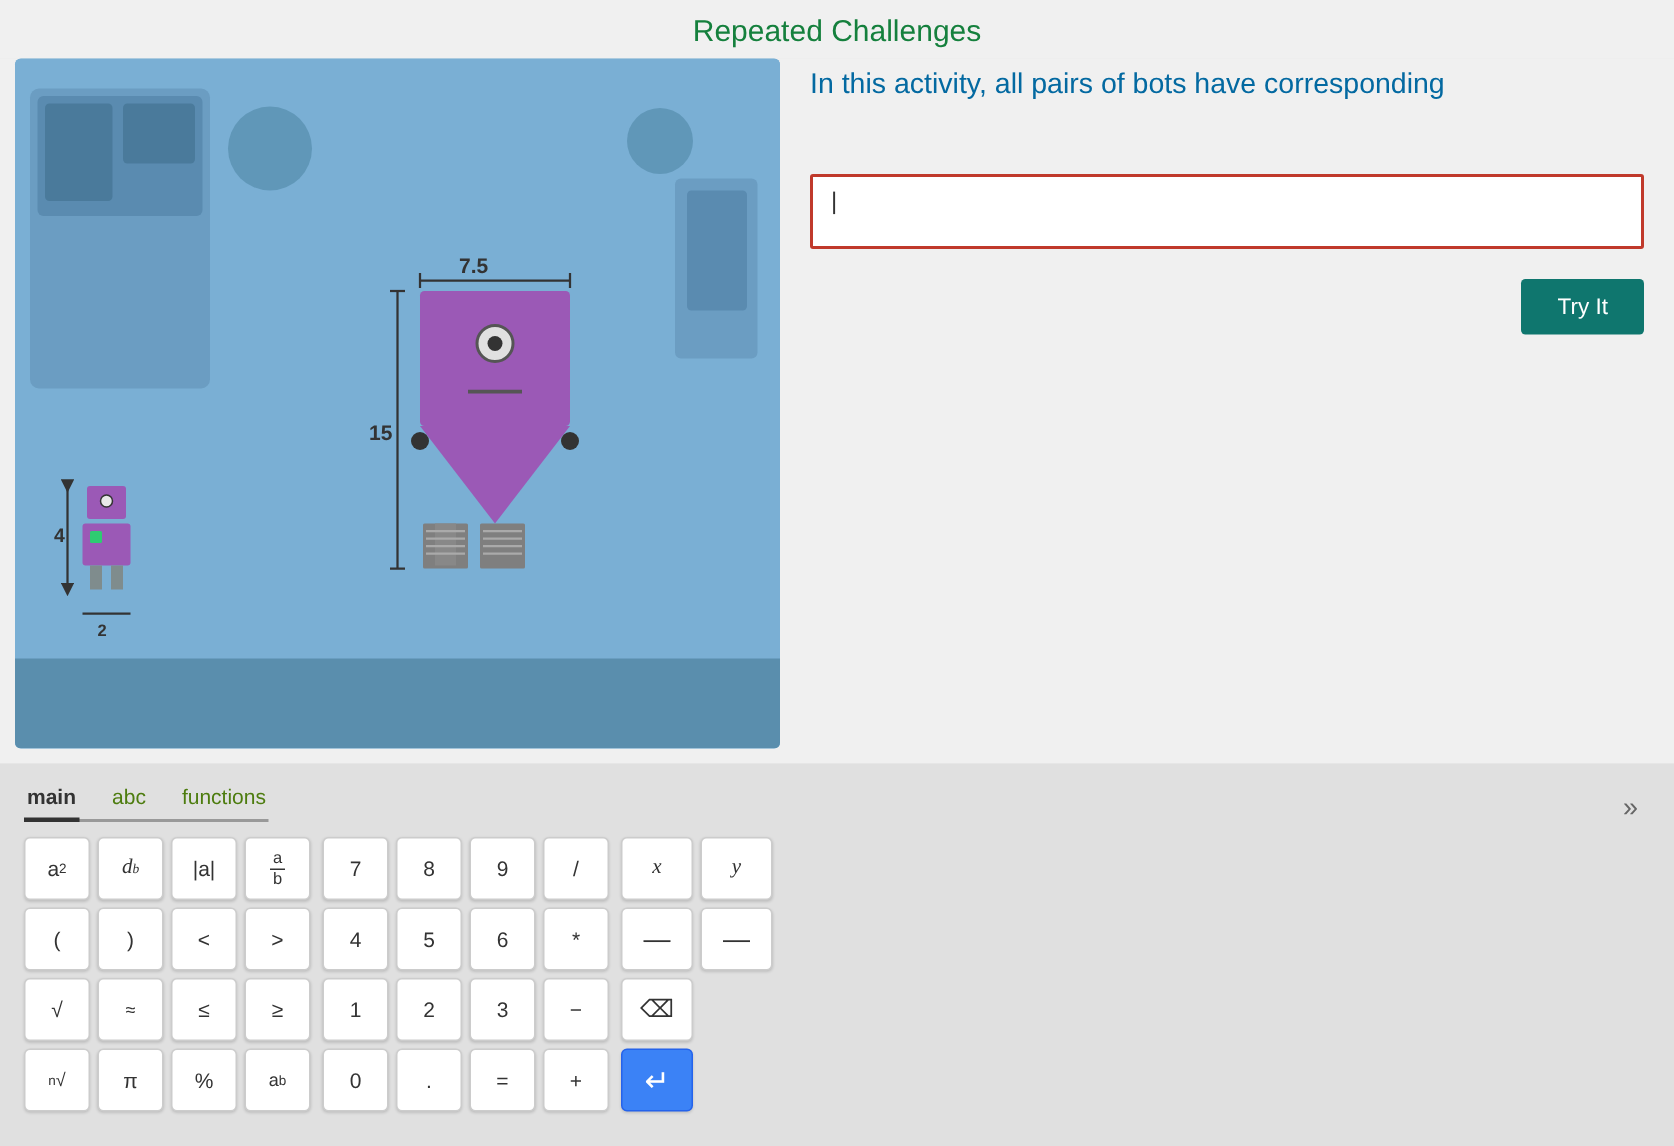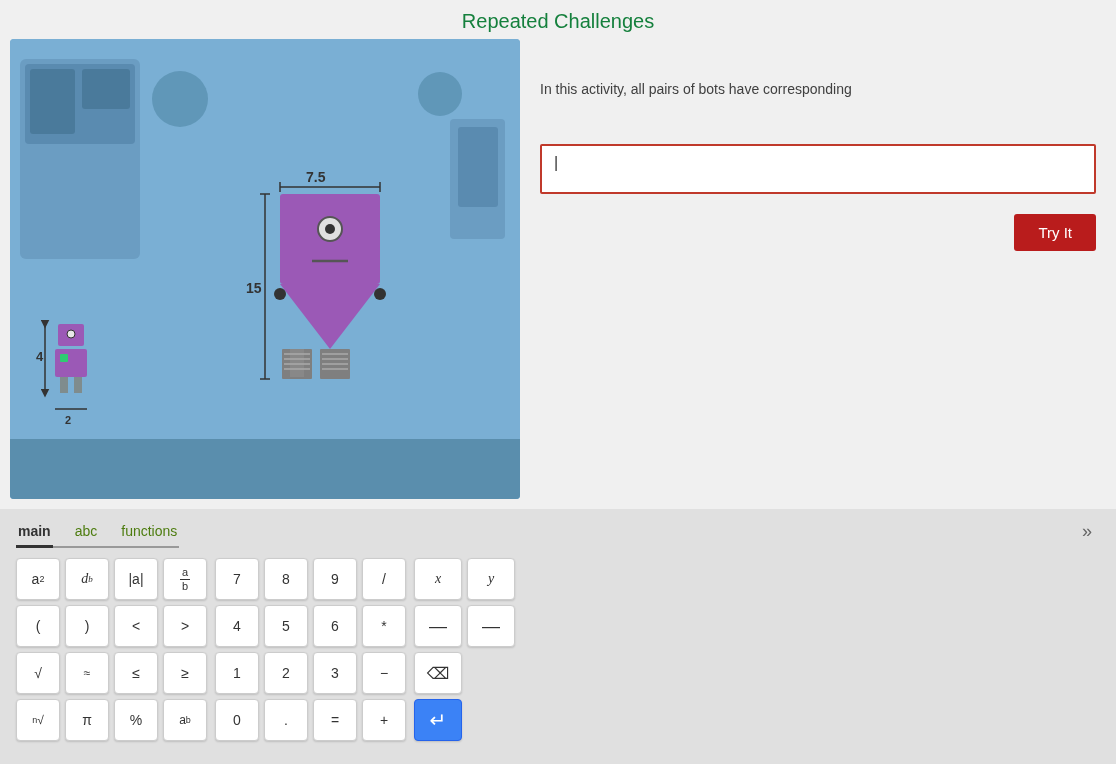--- a/index.html
+++ b/index.html
@@ -43,45 +43,44 @@
     
     .right-panel {
       flex: 1;
       display: flex;
       flex-direction: column;
       gap: 12px;
       padding-top: 4px;
     }
 
     .description-text {
-      font-size: 14px;
-      color: #404040;
+      font-size: 19px;
+      color: #0369a1;
       line-height: 1.5;
-      margin-top: 36px;
     }
 
     .answer-input-container {
       border: 2px solid #c0392b;
       background: #fff;
       padding: 8px 12px;
       min-height: 50px;
       border-radius: 2px;
       margin-top: 8px;
     }
 
     .answer-input {
       border: none;
       outline: none;
       font-size: 16px;
       width: 100%;
       color: #333;
     }
 
     .try-it-btn {
-      background: #b91c1c;
+      background: #0f766e;
       color: white;
       border: none;
       padding: 10px 24px;
       font-size: 15px;
       cursor: pointer;
       border-radius: 3px;
       align-self: flex-end;
       margin-top: 4px;
     }
 
@@ -170,21 +169,21 @@
       background: none;
       border: none;
       cursor: pointer;
       font-size: 18px;
       color: #666;
       padding: 2px 8px;
     }
 
     .kb-tabs-row {
       display: flex;
-      align-items: flex-start;
+      align-items: center;
     }
 
     
     .robot-svg {
       position: absolute;
       top: 0; left: 0;
       width: 100%;
       height: 100%;
     }
 

